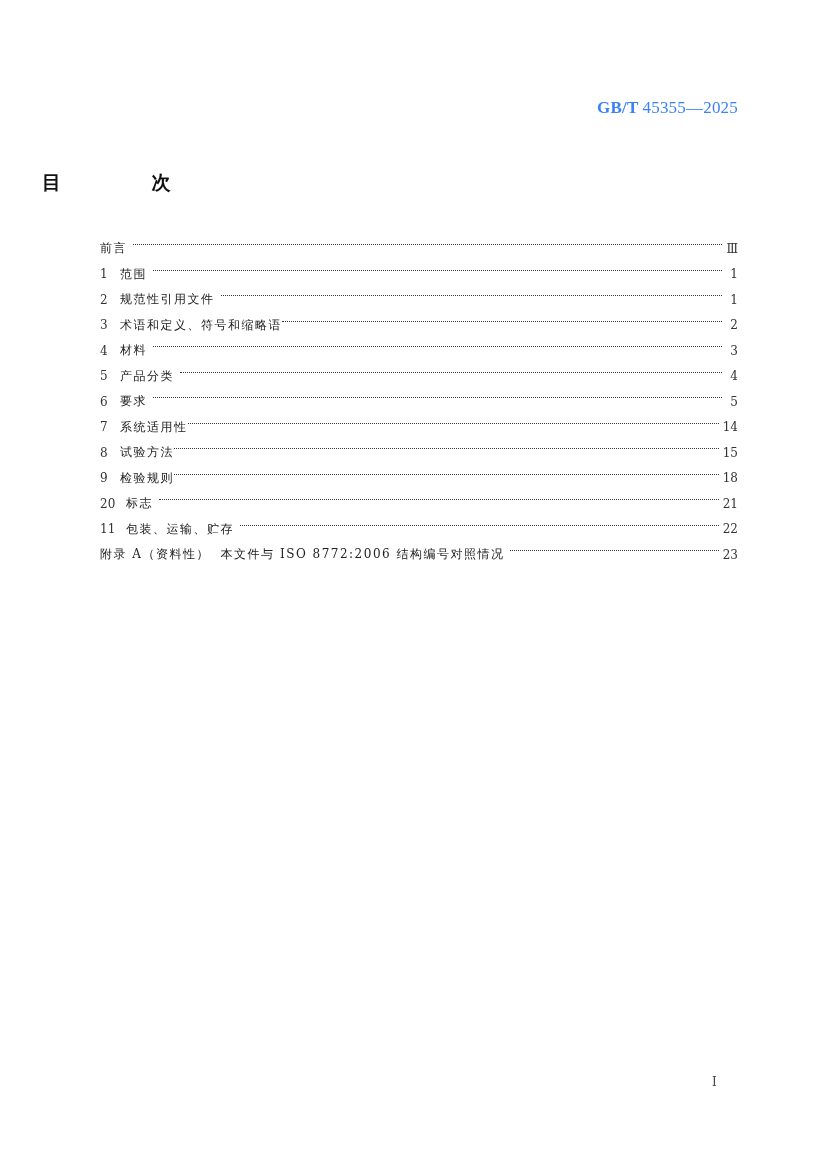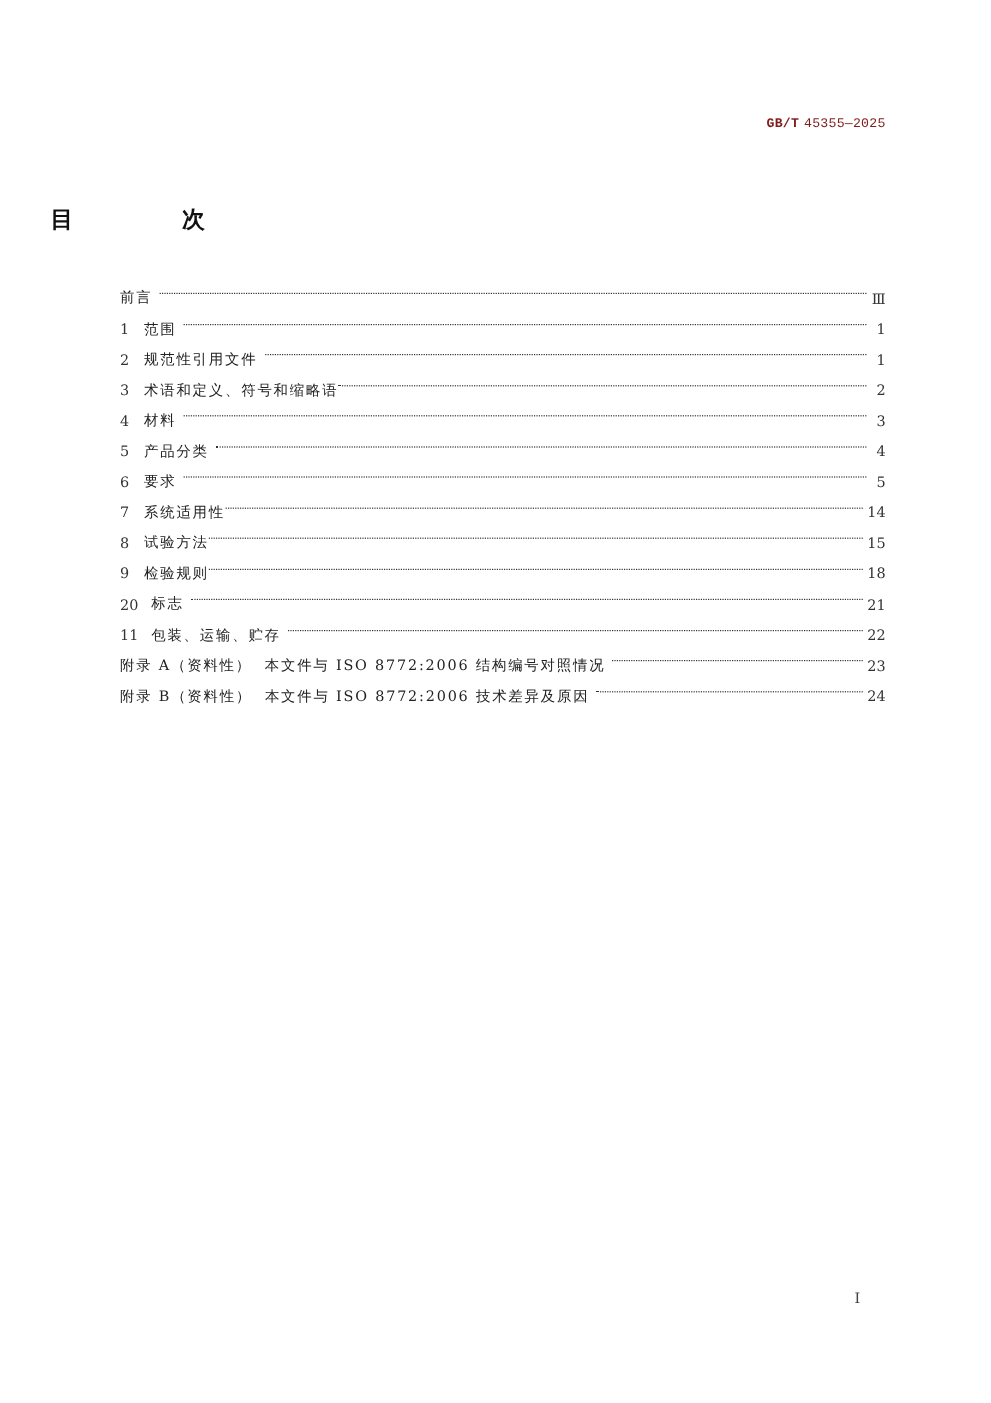--- a/index.html
+++ b/index.html
@@ -11,24 +11,24 @@
     }
     body {
       position: relative;
       font-family: "DejaVu Serif", "Liberation Serif", serif;
       color: #1a1a1a;
     }
     .std-code {
       position: absolute;
       top: 98px;
       right: 88px;
-      font-family: Liberation Mono, monospace;
-      font-size: 11px;
+      font-family: Liberation Serif, serif;
+      font-size: 17px;
       font-weight: bold;
-      color: #7f1d1d;
+      color: #3b82f6;
       letter-spacing: 0.2px;
       white-space: nowrap;
     }
     .std-code .num {
       font-weight: normal;
       margin-left: 4px;
     }
     .toc-title {
       position: absolute;
       top: 170px;
@@ -183,23 +183,18 @@
     <span class="toc-leader"></span>
     <span class="toc-page">22</span>
   </div>
 
   <div class="toc-row">
     <span class="toc-label" style="white-space:pre;">附录 A（资料性）  本文件与 ISO 8772:2006 结构编号对照情况</span>
     <span class="toc-leader"></span>
     <span class="toc-page">23</span>
   </div>
 
-  <div class="toc-row">
-    <span class="toc-label" style="white-space:pre;">附录 B（资料性）  本文件与 ISO 8772:2006 技术差异及原因</span>
-    <span class="toc-leader"></span>
-    <span class="toc-page">24</span>
-  </div>
 
 
 
 </div>
 
 <div class="page-footer">I</div>
 
 </body></html>

